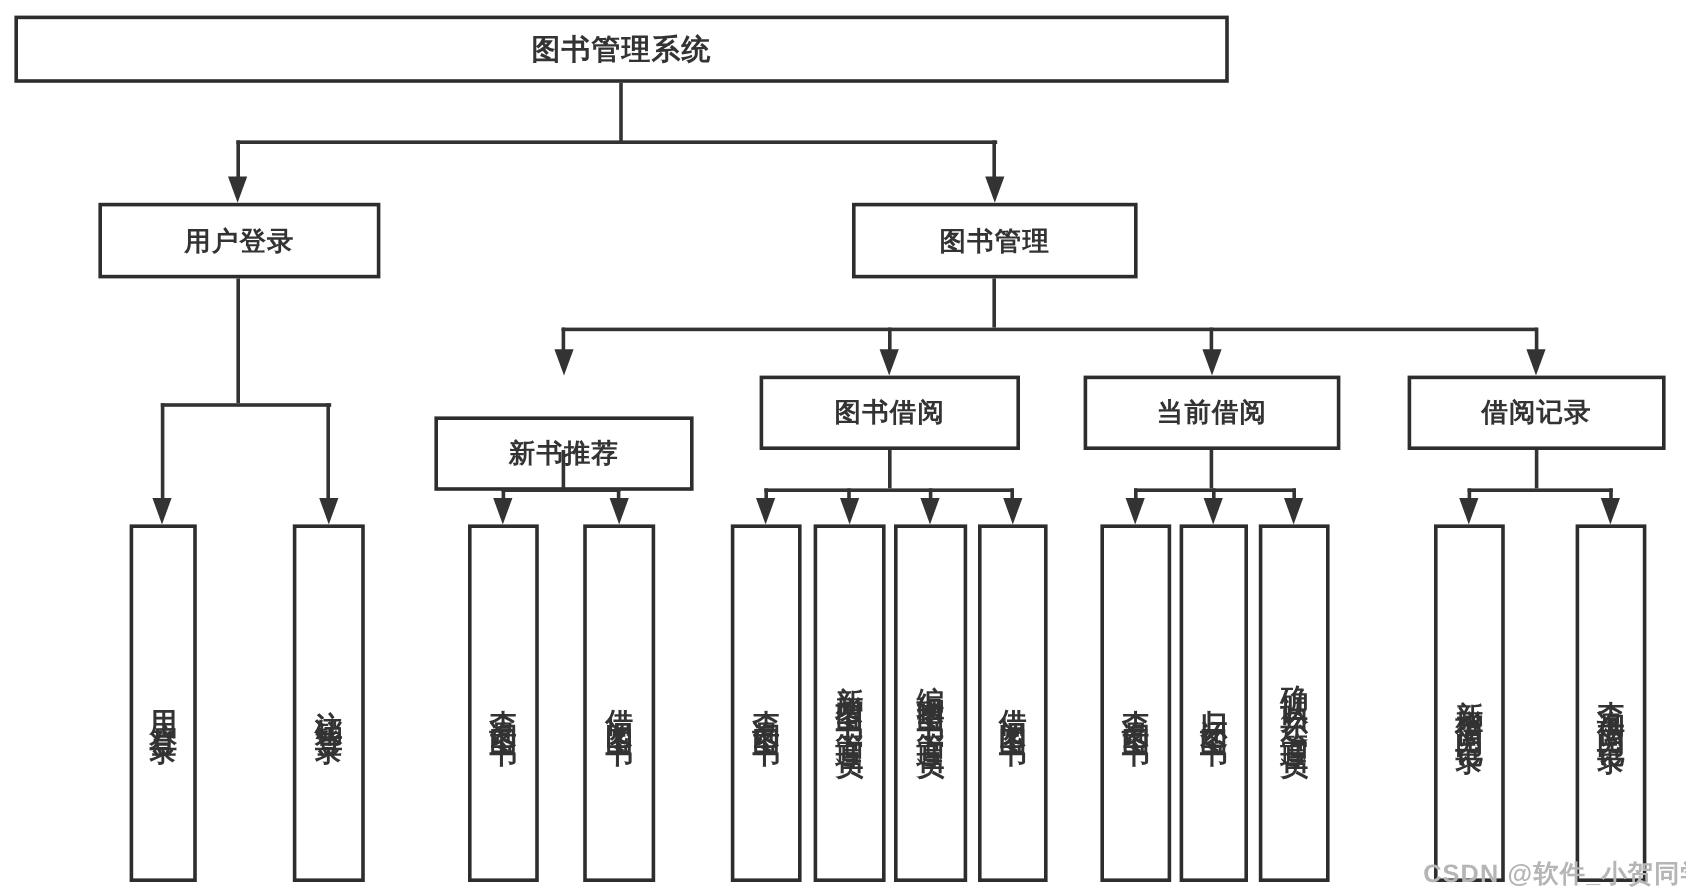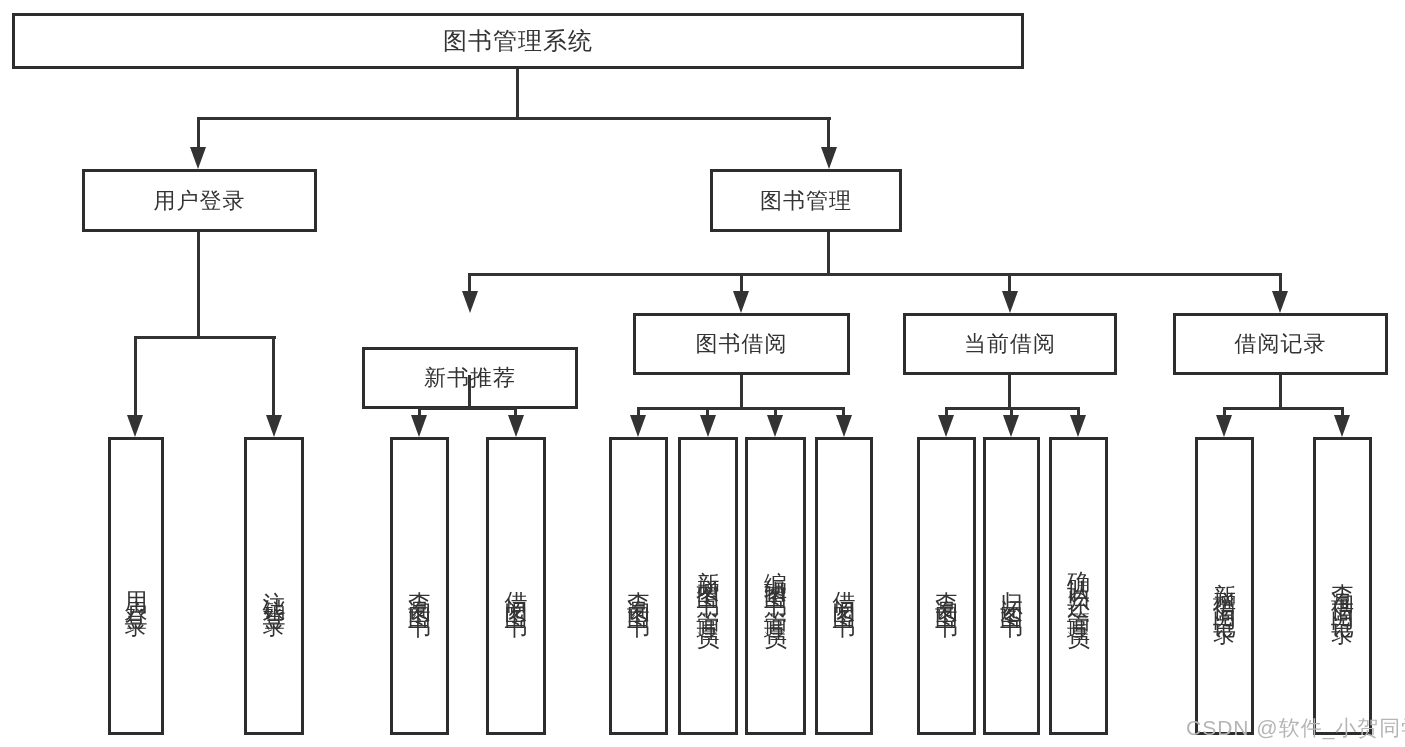--- a/index.html
+++ b/index.html
@@ -2,20 +2,21 @@
 <html><head>
 <meta charset="utf-8">
 <style>
   html,body{margin:0;padding:0;background:#ffffff;}
   .canvas{
     position:relative;
     width:1405px;height:747px;
     background:#ffffff;
     font-family:"Liberation Sans","DejaVu Sans",sans-serif;
     overflow:hidden;
+    font-weight:bold;
   }
   .node{
     position:absolute;
     box-sizing:border-box;
     border:3px solid #2d2d2d;
     background:#ffffff;
     display:flex;
     align-items:center;
     justify-content:center;
     color:#333333;
@@ -58,21 +59,21 @@
   <div class="node root-node" style="left:12px;top:13px;width:1012px;height:56px;">图书管理系统</div>
 
   <div class="vline" style="left:516px;top:69px;width:3px;height:49px;"></div>
   <div class="hline" style="left:197px;top:117px;width:634px;height:3px;"></div>
   <div class="vline" style="left:197px;top:117px;width:3px;height:31px;"></div>
   <div class="arrowhead" style="left:190px;top:147px;"></div>
   <div class="vline" style="left:827px;top:117px;width:3px;height:31px;"></div>
   <div class="arrowhead" style="left:821px;top:147px;"></div>
 
   <div class="node" style="left:82px;top:169px;width:235px;height:63px;">用户登录</div>
-  <div class="node" style="left:710px;top:169px;width:192px;height:63px;">图书管理</div>
+  <div class="node" style="left:710px;top:169px;width:238px;height:63px;">图书管理</div>
 
   <div class="vline" style="left:197px;top:232px;width:3px;height:104px;"></div>
   <div class="hline" style="left:134px;top:336px;width:142px;height:3px;"></div>
   <div class="vline" style="left:134px;top:336px;width:3px;height:80px;"></div>
   <div class="arrowhead" style="left:127px;top:415px;"></div>
   <div class="vline" style="left:272px;top:336px;width:3px;height:80px;"></div>
   <div class="arrowhead" style="left:266px;top:415px;"></div>
 
   <div class="vline" style="left:827px;top:232px;width:3px;height:41px;"></div>
   <div class="hline" style="left:468px;top:273px;width:813px;height:3px;"></div>

